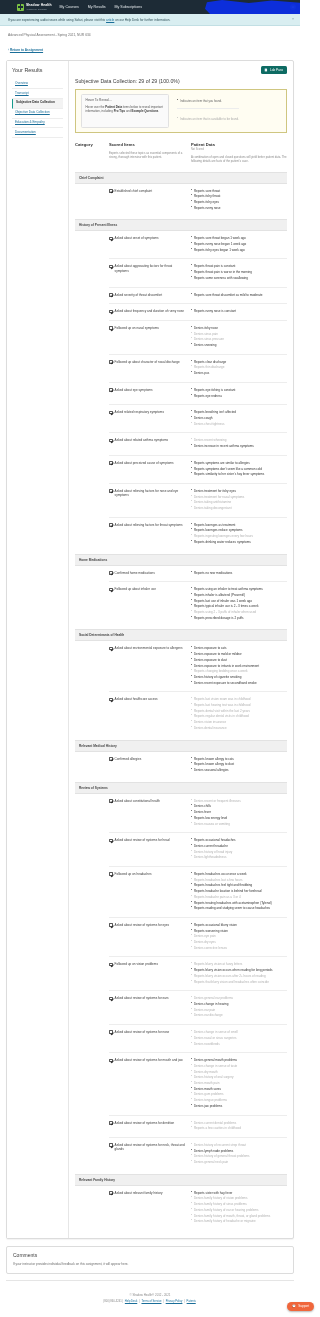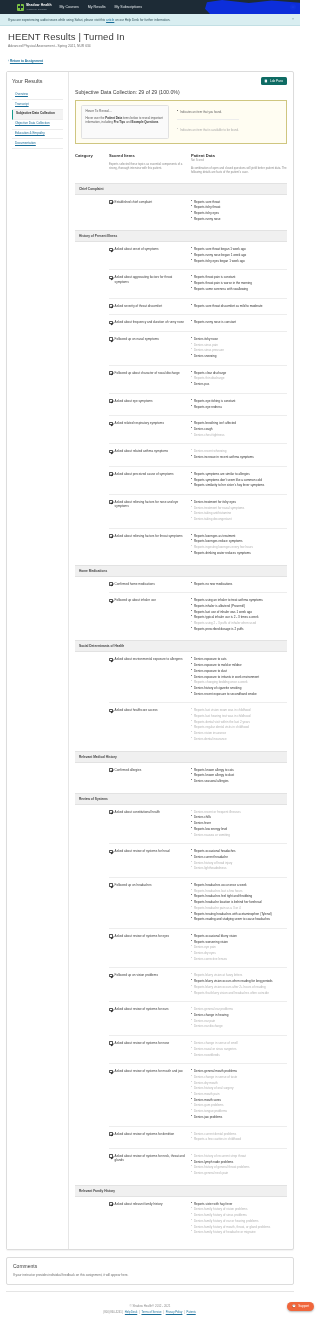--- a/index.html
+++ b/index.html
@@ -204,21 +204,20 @@
 </div>
 
 <div class="alertbar">
   <span>If you are experiencing audio issues while using Safari, please visit this</span>
   <a>article</a>
   <span>on our Help Desk for further information.</span>
   <span class="alert-close">×</span>
 </div>
 
 <div class="pagehead">
-  <div class="pagetitle">HEENT Results | Turned In</div>
   <div class="pagesub">Advanced Physical Assessment - Spring 2021, NUR 634</div>
   <a class="backlink">
     <span class="caret">‹</span>
     <span class="t">Return to Assignment</span>
   </a>
 </div>
 
 <div class="shell">
   <div class="card">
 

